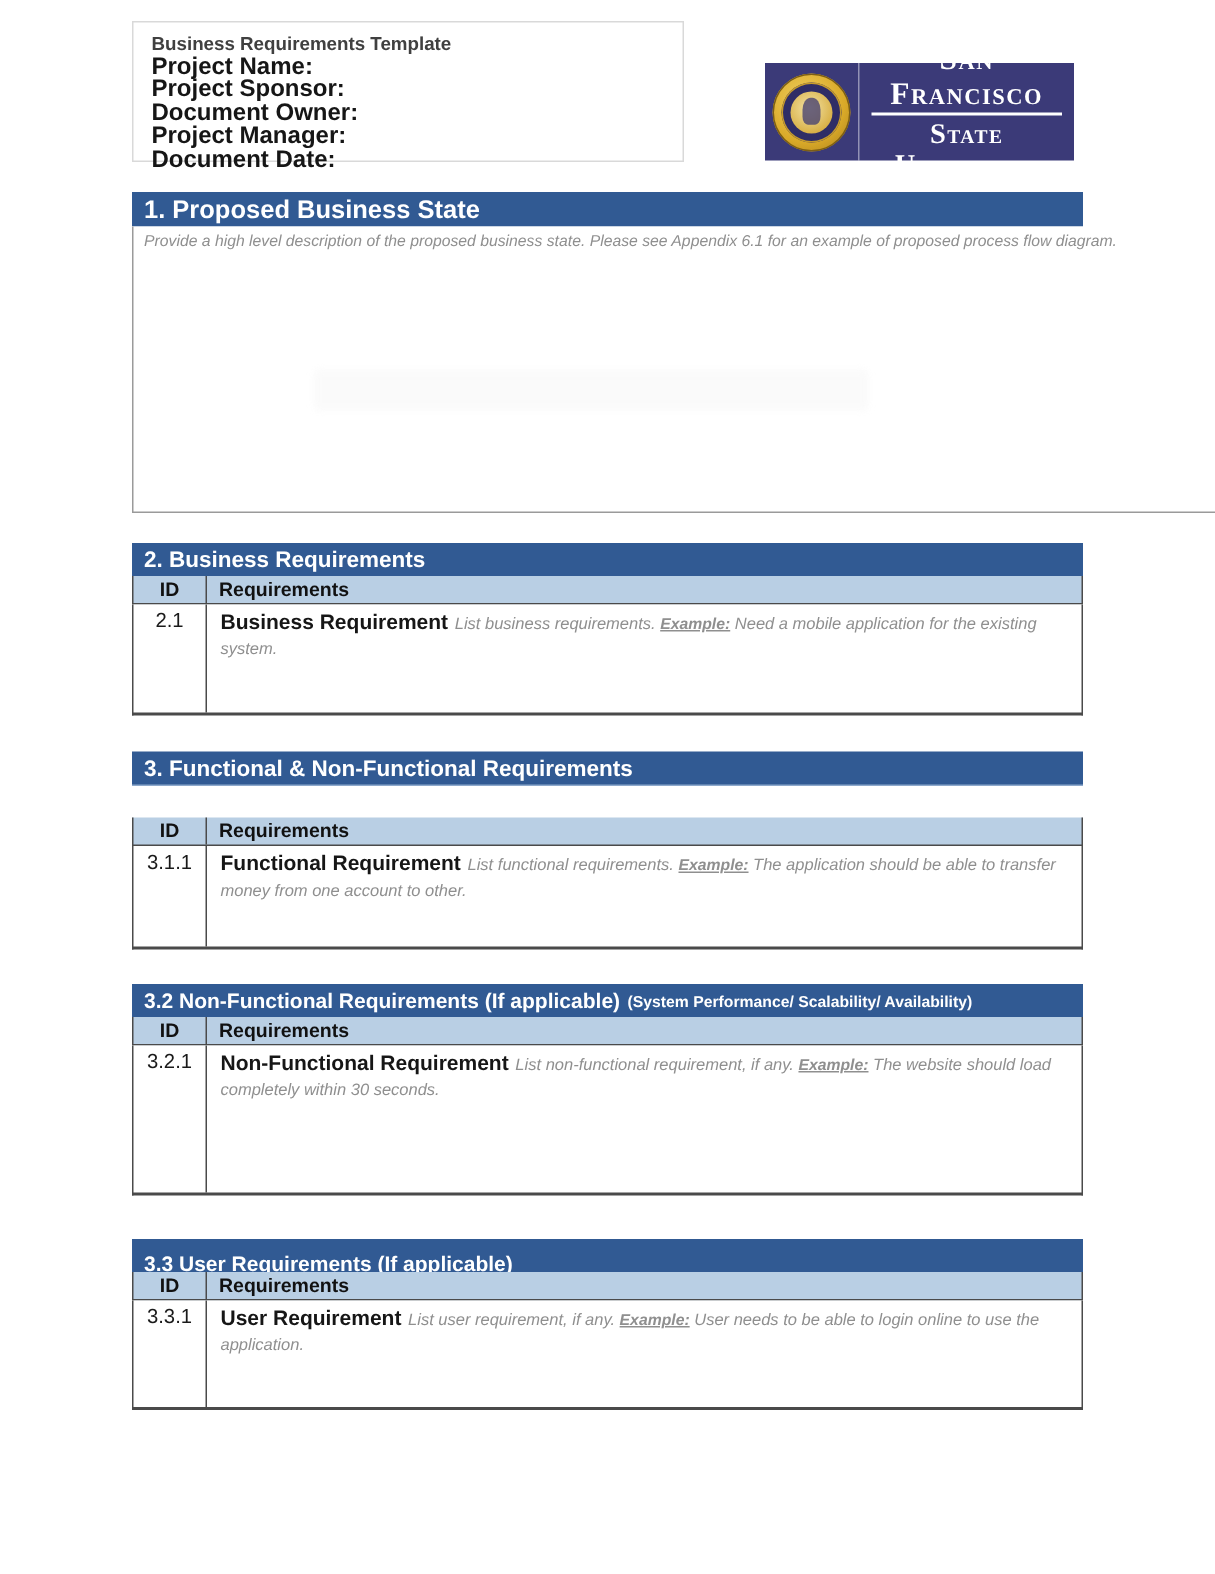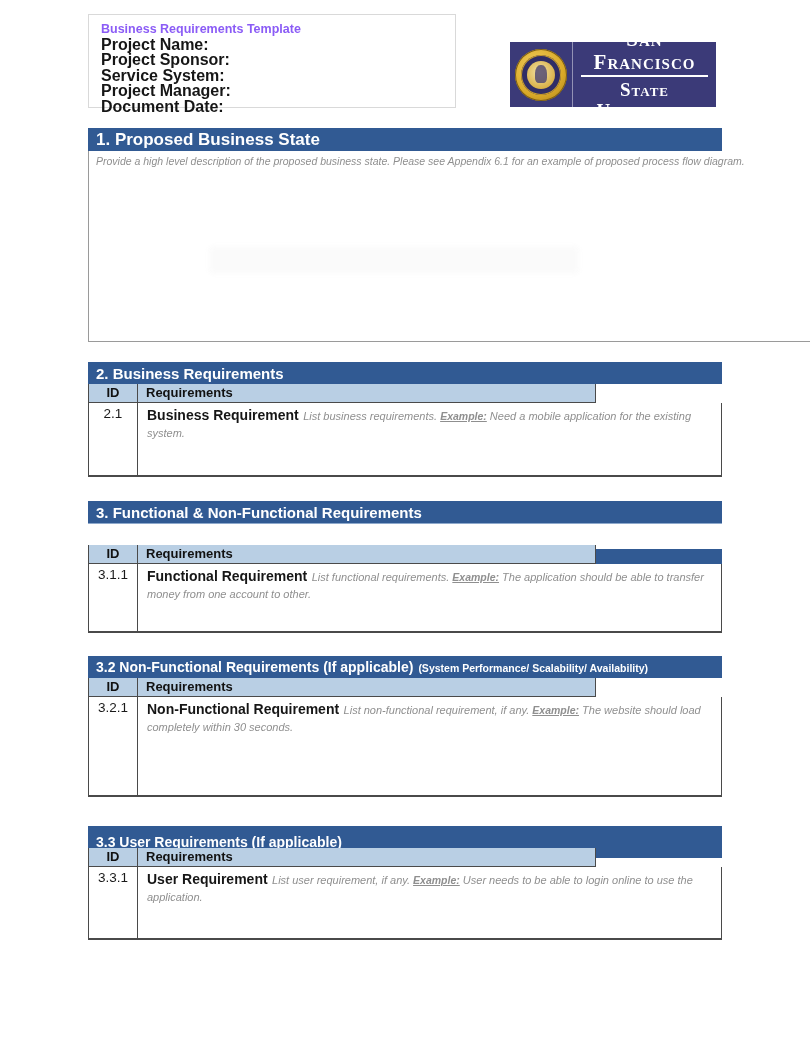--- a/index.html
+++ b/index.html
@@ -8,21 +8,21 @@
   #page {
     position:relative; width:810px; height:1049px; background:#ffffff;
     overflow:hidden; margin:0 auto;
   }
 
   
   .info-box {
     position:absolute; left:88px; top:14px; width:368px; height:94px;
     border:1px solid #d9d9d9; background:#ffffff; padding:6px 10px 4px 12px;
   }
-  .info-title { color:#8b5cf6; font-weight:bold; font-size:12.5px; line-height:16px; }
+  .info-title { color:#404040; font-weight:bold; font-size:12.5px; line-height:16px; }
   .info-field { color:#161616; font-weight:bold; font-size:16px; line-height:15.4px; }
 
   
   .logo {
     position:absolute; left:510px; top:42px; width:206px; height:65px;
     background:#3b3a78; display:flex; align-items:center;
   }
   .logo-seal-wrap {
     width:63px; height:65px; display:flex; align-items:center; justify-content:center;
     border-right:1px solid rgba(255,255,255,0.45); flex:0 0 63px;
@@ -43,21 +43,21 @@
   .logo-divider { height:2px; background:#ffffff; margin:1px 2px 2px 2px; }
   .logo-line2 { font-size:19px; letter-spacing:1px; line-height:21px; font-weight:600; }
 
   
   .band {
     position:absolute; left:88px; width:634px; background:#315a93; color:#ffffff;
     font-weight:bold; display:flex; align-items:center; padding-left:8px;
   }
   .band-note { font-size:10.5px; font-weight:bold; margin-left:5px; padding-top:2px; }
   .cols-row {
-    position:absolute; left:88px; width:508px; height:19px; background:#b9cfe4;
+    position:absolute; left:88px; width:634px; height:19px; background:#b9cfe4;
     border-left:1.5px solid #4a4a4a; border-right:1.5px solid #4a4a4a;
     border-bottom:1px solid #4a4a4a; display:flex; font-weight:bold; font-size:13px;
     color:#111111;
   }
   .col-id { flex:0 0 49px; text-align:center; line-height:18px; border-right:1.5px solid #4a4a4a; }
   .col-req { flex:1; line-height:18px; padding-left:8px; }
   .data-row {
     position:absolute; left:88px; width:634px; background:#ffffff;
     border-left:1.5px solid #4a4a4a; border-right:1.5px solid #4a4a4a;
     border-bottom:2px solid #4a4a4a; display:flex;
@@ -84,21 +84,21 @@
 </style>
 </head>
 <body>
 
 <div id="page">
 
   <div class="info-box">
     <div class="info-title">Business Requirements Template</div>
     <div class="info-field">Project Name:</div>
     <div class="info-field">Project Sponsor:</div>
-    <div class="info-field">Service System:</div>
+    <div class="info-field">Document Owner:</div>
     <div class="info-field">Project Manager:</div>
     <div class="info-field">Document Date:</div>
   </div>
 
   <div class="logo">
     <div class="logo-seal-wrap">
       <div class="seal">
         <div class="seal-ring"></div>
         <div class="seal-core"></div>
         <div class="seal-figure"></div>

